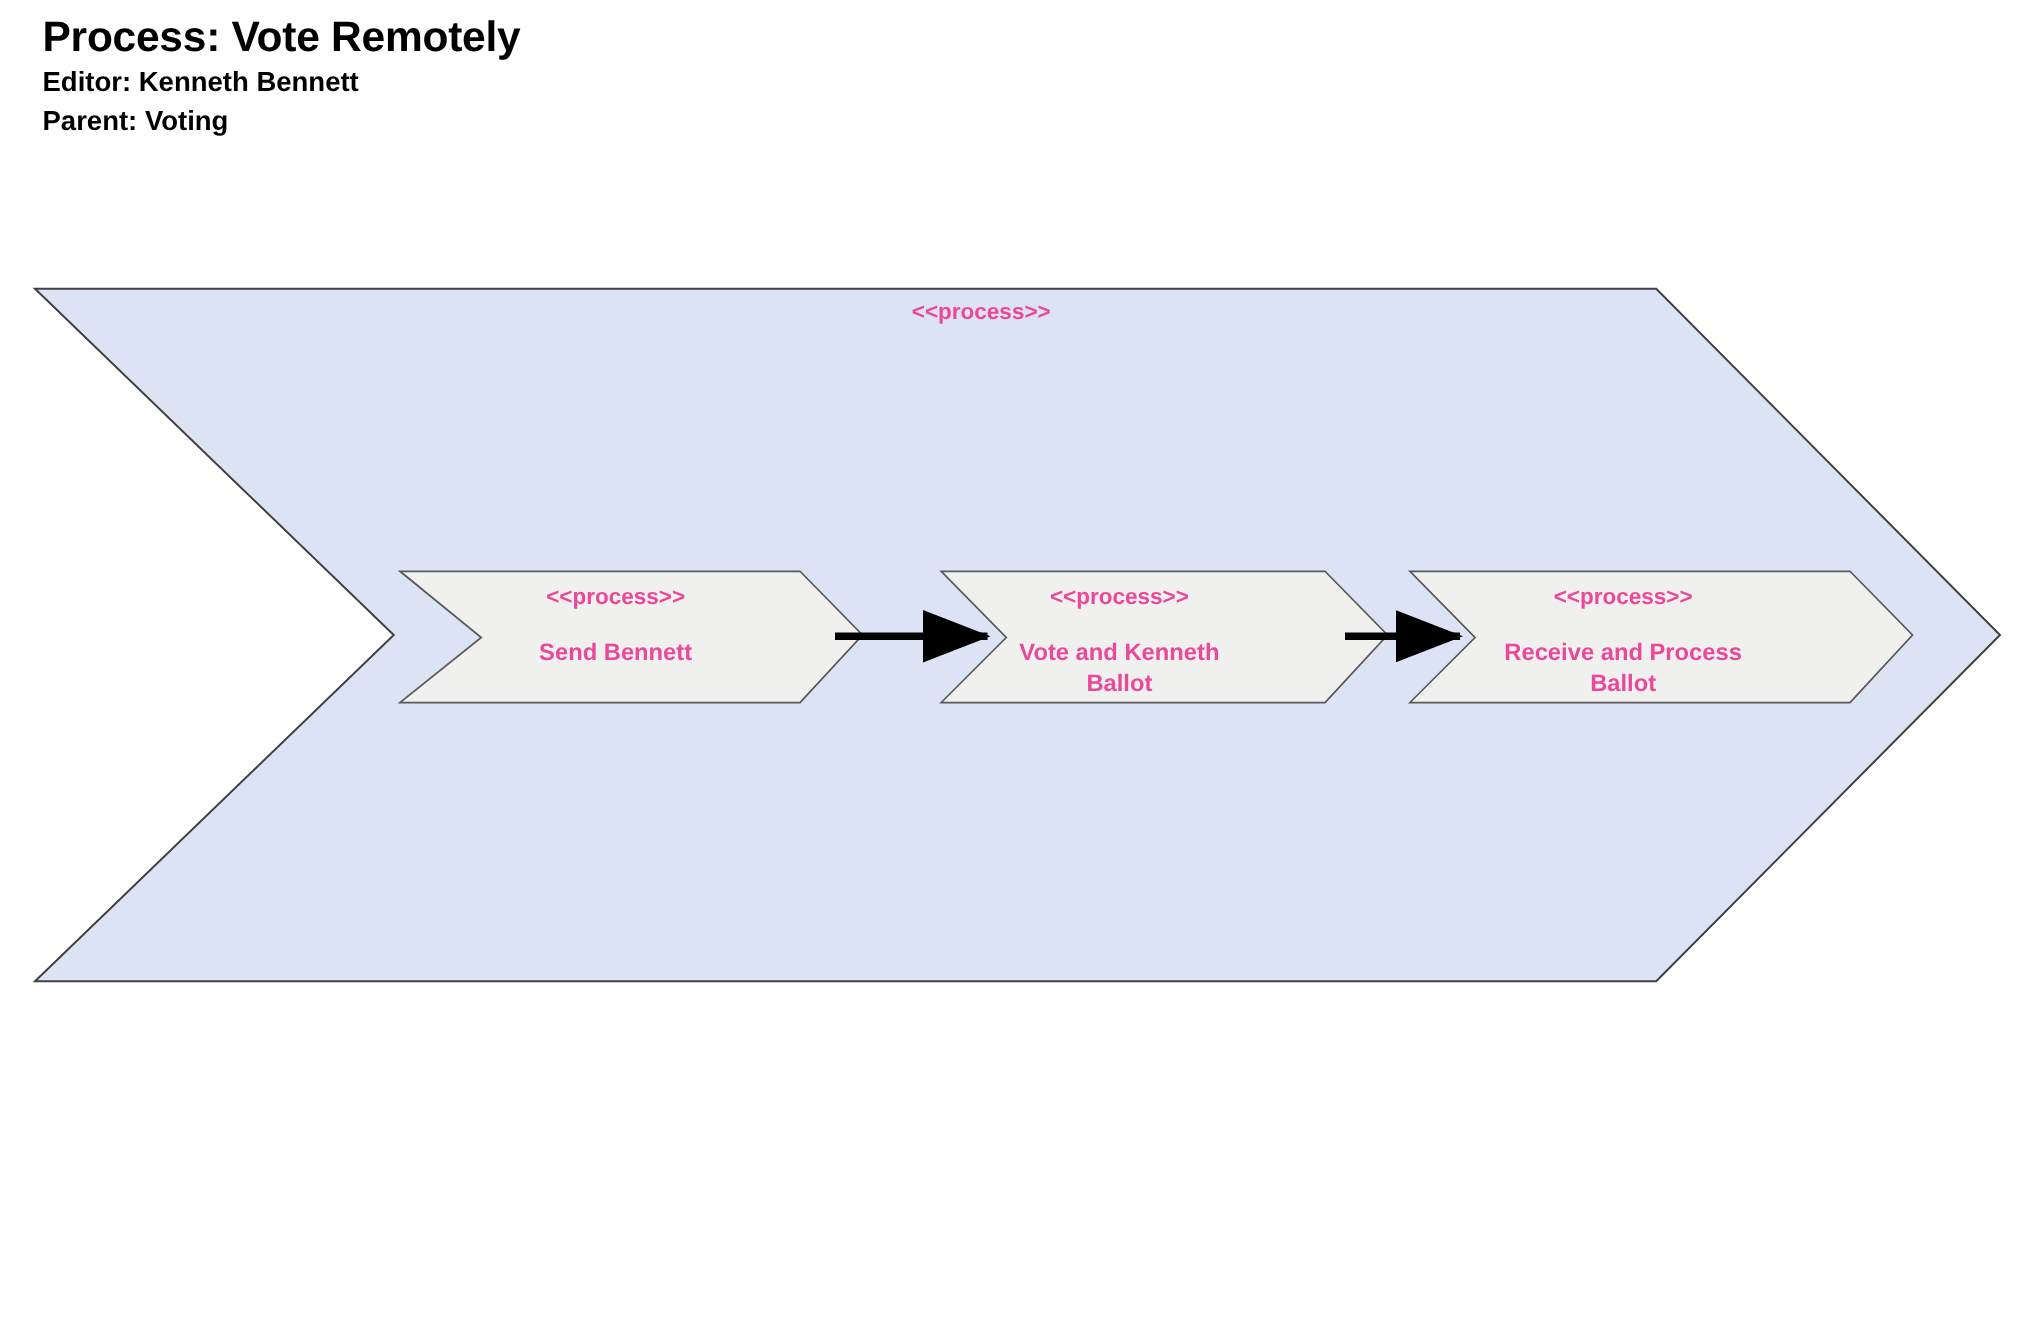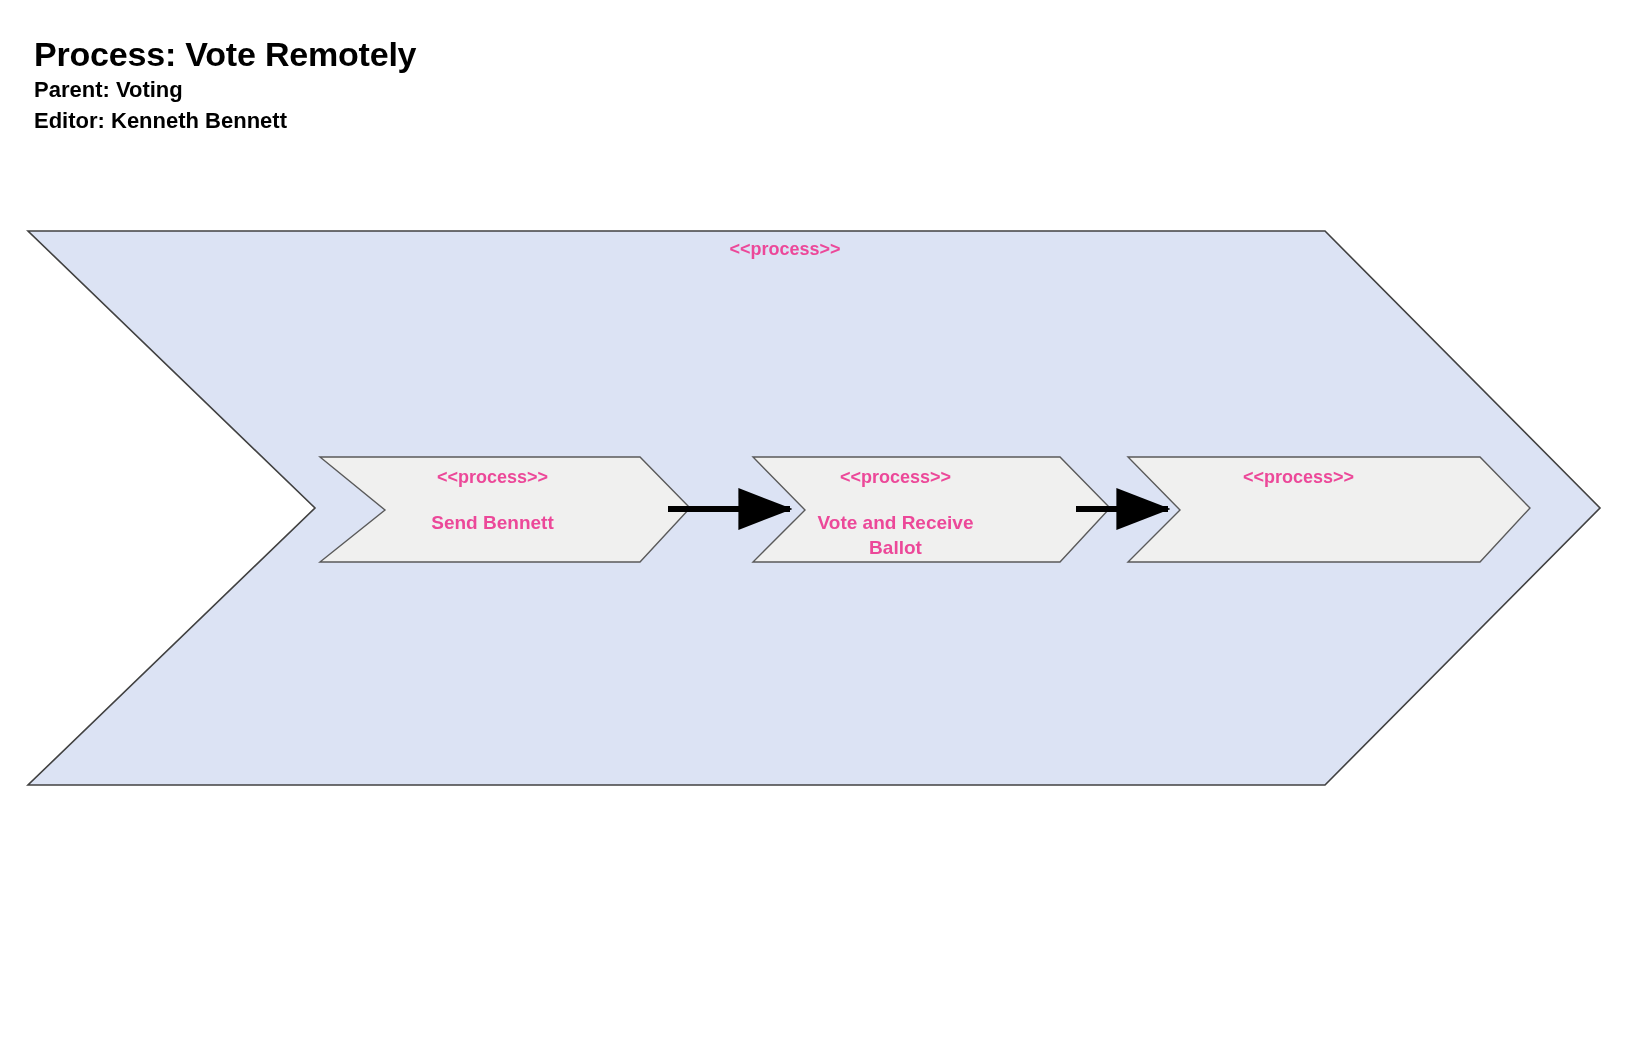--- a/index.html
+++ b/index.html
@@ -13,21 +13,21 @@
     position: relative;
     overflow: hidden;
     font-family: "Liberation Sans", sans-serif;
     color: #000000;
   }
 
   
   #header-block {
     position: absolute;
     left: 34px;
-    top: 34px;
+    top: 10px;
     width: 700px;
   }
   #diagram-title {
     font-size: 34px;
     font-weight: bold;
     line-height: 1.18;
     letter-spacing: -0.2px;
     white-space: nowrap;
   }
   .meta-line {
@@ -79,22 +79,22 @@
   #step-1-label { left: 390px; top: 466px; width: 205px; }
   #step-2-label { left: 793px; top: 466px; width: 205px; }
   #step-3-label { left: 1196px; top: 466px; width: 205px; }
   .step-label .stereotype { margin-bottom: 21px; }
 </style>
 </head>
 <body>
 
 <div id="header-block">
   <div id="diagram-title">Process: Vote Remotely</div>
+  <div class="meta-line">Editor: Kenneth Bennett</div>
   <div class="meta-line">Parent: Voting</div>
-  <div class="meta-line">Editor: Kenneth Bennett</div>
 </div>
 
 <div id="diagram-canvas">
   <svg id="diagram-svg" viewBox="0 0 1632 1056" xmlns="http://www.w3.org/2000/svg">
     <defs>
       <marker id="arrowhead" markerWidth="9" markerHeight="7" refX="8.6" refY="3.5" orient="auto" markerUnits="strokeWidth">
         <path d="M0,0 L9,3.5 L0,7 z" fill="#000000"></path>
       </marker>
     </defs>
 
@@ -115,19 +115,20 @@
     <div class="stereotype">&lt;&lt;process&gt;&gt;</div>
   </div>
 
   <div class="shape-label step-label" id="step-1-label">
     <div class="stereotype">&lt;&lt;process&gt;&gt;</div>
     <div class="shape-name">Send Bennett</div>
   </div>
 
   <div class="shape-label step-label" id="step-2-label">
     <div class="stereotype">&lt;&lt;process&gt;&gt;</div>
-    <div class="shape-name">Vote and Receive Ballot</div>
+    <div class="shape-name">Vote and Kenneth Ballot</div>
   </div>
 
   <div class="shape-label step-label" id="step-3-label">
     <div class="stereotype">&lt;&lt;process&gt;&gt;</div>
+    <div class="shape-name">Receive and Process Ballot</div>
   </div>
 </div>
 
 </body></html>

